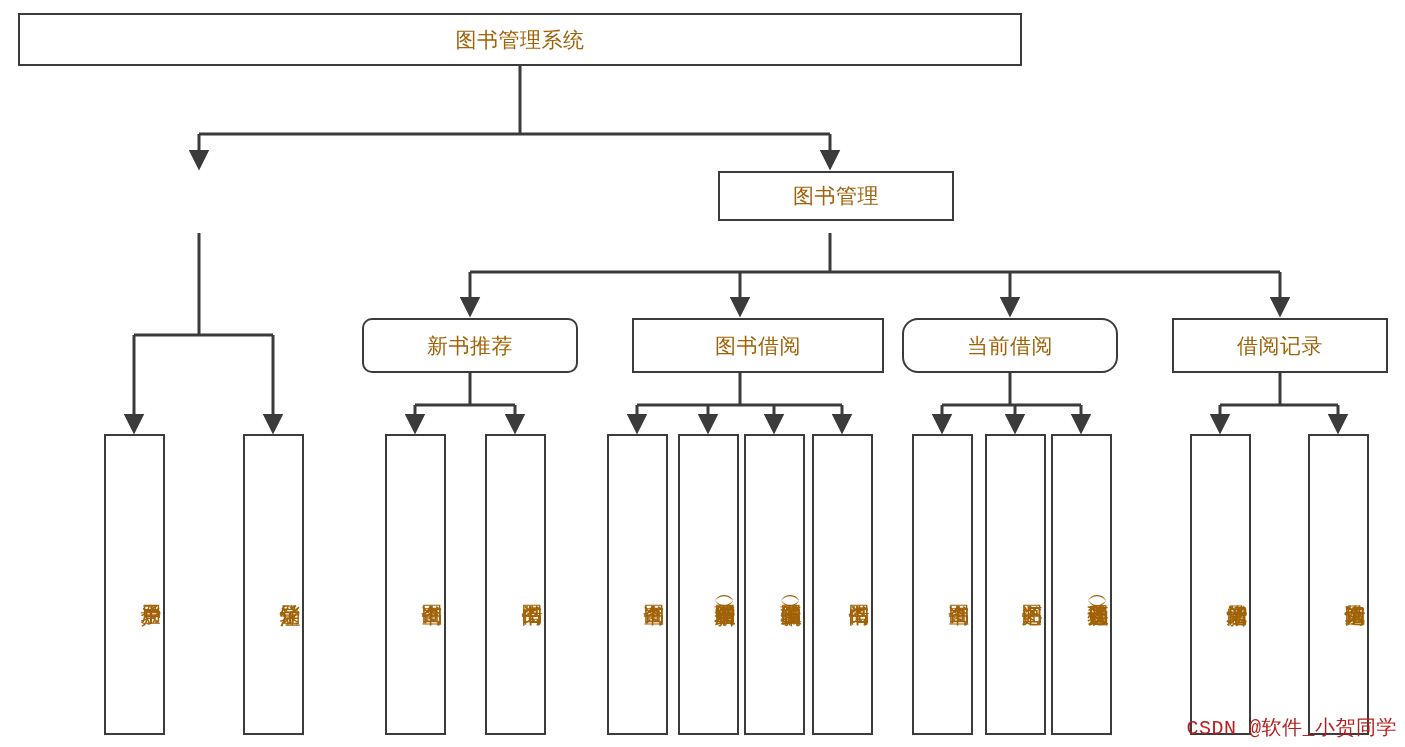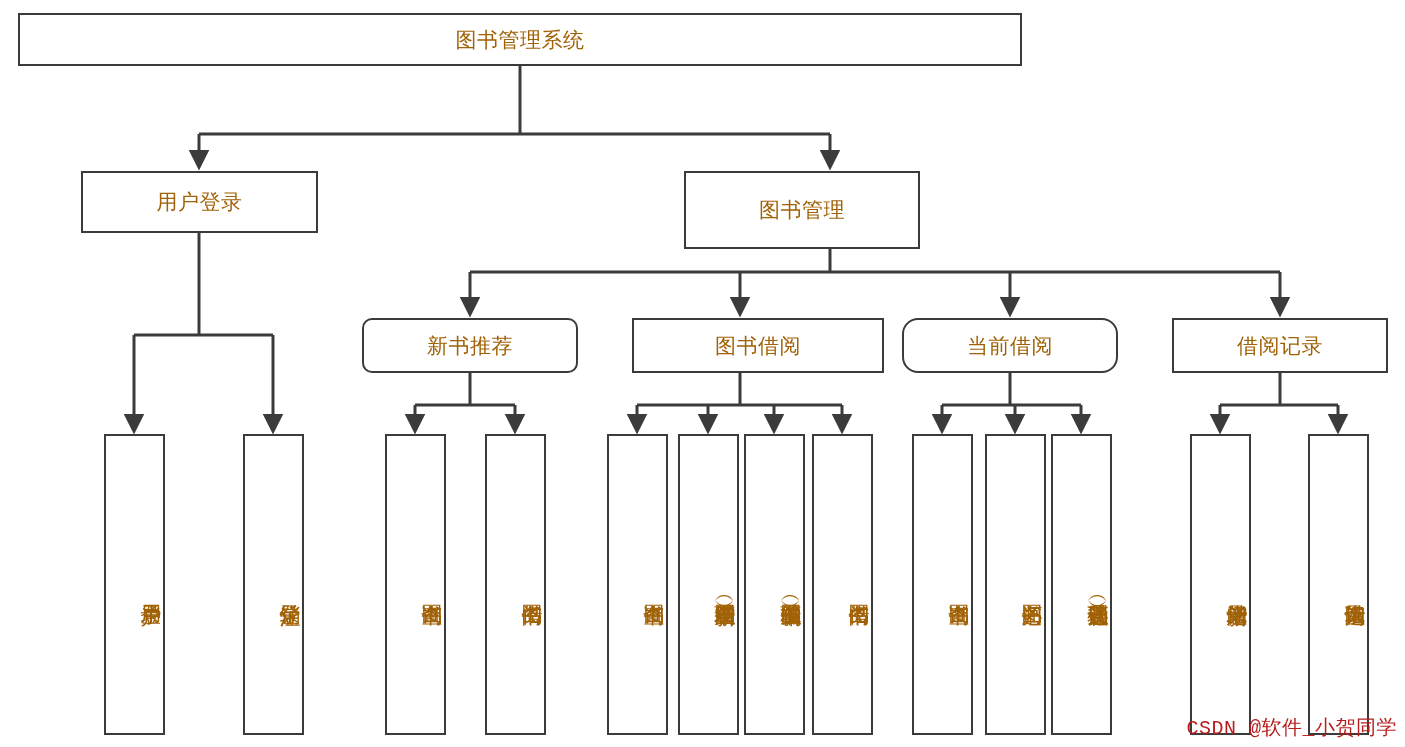--- a/index.html
+++ b/index.html
@@ -118,22 +118,21 @@
 
       <path d="M 1280 373 L 1280 405"></path>
       <path d="M 1220 405 L 1338 405"></path>
       <path d="M 1220 405 L 1220 424" marker-end="url(#arrow)"></path>
       <path d="M 1338 405 L 1338 424" marker-end="url(#arrow)"></path>
     </g>
   </svg>
 
   <div class="node horiz root" style="left: 18px; top: 13px; width: 1004px; height: 53px;">图书管理系统</div>
 
-  <div class="node horiz" style="left: 81px; top: 171px; width: 237px; height: 62px;">用户登录</div>
-  <div class="node horiz" style="left: 684px; top: 171px; width: 236px; height: 78px;">图书管理</div>
+  <div class="node horiz" style="left: 718px; top: 171px; width: 236px; height: 50px;">图书管理</div>
 
   <div class="node horiz" style="left: 362px; top: 318px; width: 216px; height: 55px; border-radius: 10px;">新书推荐</div>
   <div class="node horiz" style="left: 632px; top: 318px; width: 252px; height: 55px;">图书借阅</div>
   <div class="node horiz" style="left: 902px; top: 318px; width: 216px; height: 55px; border-radius: 16px;">当前借阅</div>
   <div class="node horiz" style="left: 1172px; top: 318px; width: 216px; height: 55px; text-align: center;">借阅记录</div>
 
   <div class="node vert" style="left: 104px; top: 434px; width: 61px; height: 301px;">
     <span class="vlabel">用户登录</span>
   </div>
   <div class="node vert" style="left: 243px; top: 434px; width: 61px; height: 301px;">

